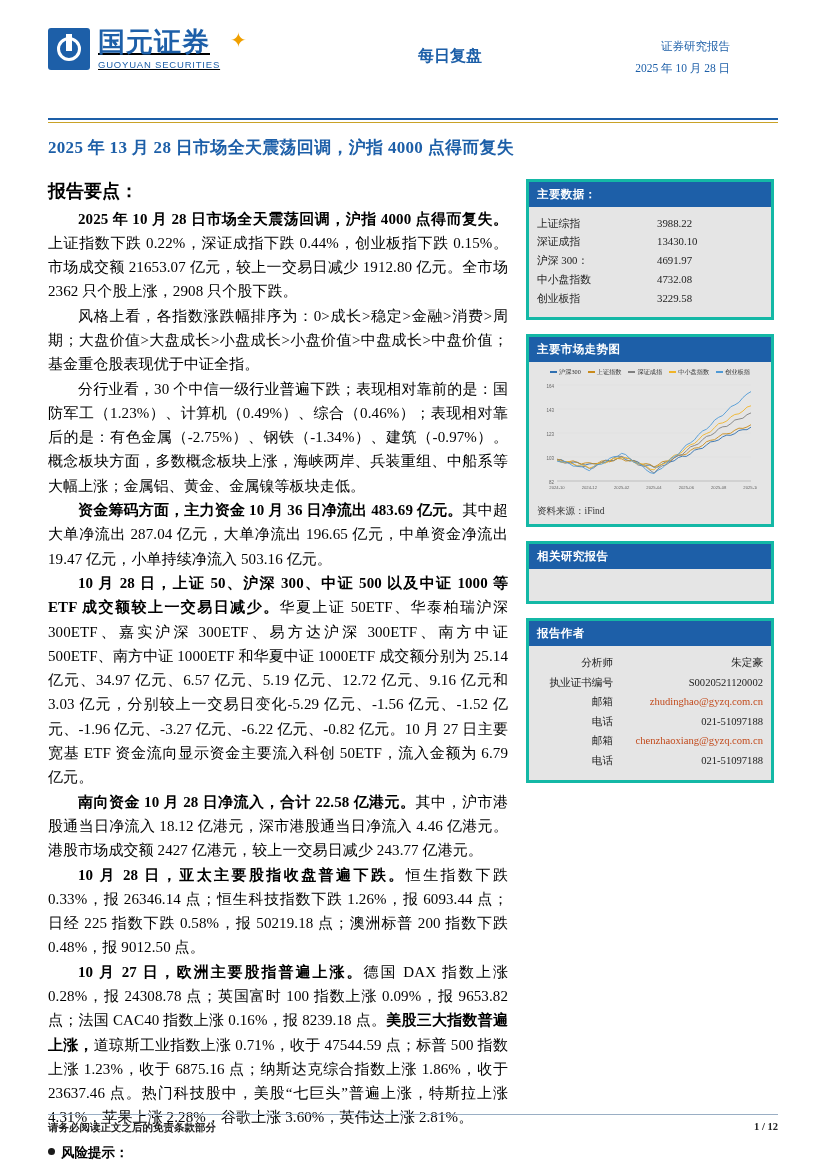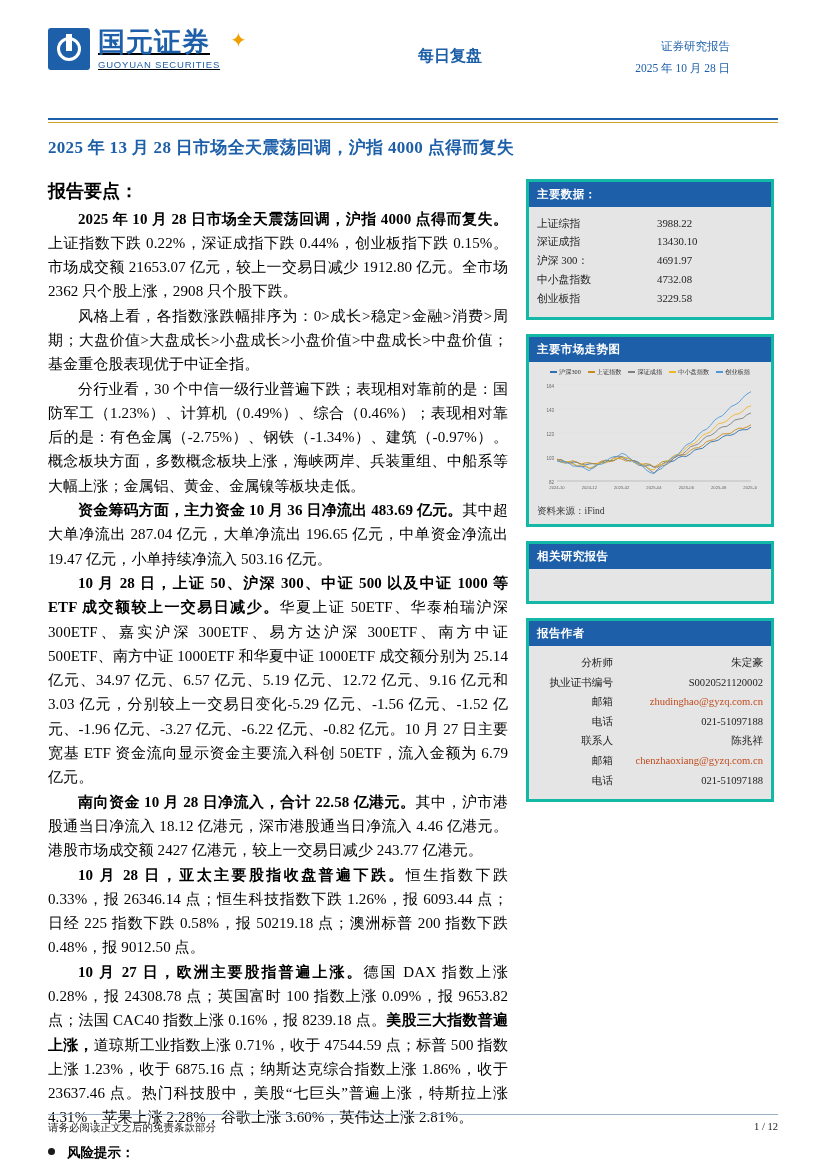--- a/index.html
+++ b/index.html
@@ -150,21 +150,21 @@
   .section-head {
     font-size: 18px;
     font-weight: bold;
     margin: 0 0 4px 0;
   }
   .bullet-head {
     font-size: 13.5px;
     font-weight: bold;
     display: flex;
     align-items: baseline;
-    gap: 12px;
+    gap: 6px;
     margin: 14px 0 6px 0;
   }
   .bullet-dot {
     display: inline-block;
     width: 7px;
     height: 7px;
     border-radius: 50%;
     background: #1a1a1a;
     flex: none;
     position: relative;
@@ -276,20 +276,21 @@
   .footer-rule {
     height: 1px;
     background: #9aaec4;
     margin-bottom: 6px;
   }
   .footer-row {
     display: flex;
     justify-content: space-between;
     font-size: 10.5px;
     color: #222;
+    font-weight: bold;
   }
 </style>
 </head>
 <body>
 
 <div class="page">
 
   <div class="header">
     <div class="logo-block">
       <div class="logo-mark"></div>
@@ -450,24 +451,20 @@
           </div>
           <div class="author-row">
             <div class="author-key">邮箱</div>
             <div class="author-val mail">zhudinghao@gyzq.com.cn</div>
           </div>
           <div class="author-row">
             <div class="author-key">电话</div>
             <div class="author-val">021-51097188</div>
           </div>
           <div class="author-row">
-            <div class="author-key">联系人</div>
-            <div class="author-val">陈兆祥</div>
-          </div>
-          <div class="author-row">
             <div class="author-key">邮箱</div>
             <div class="author-val mail">chenzhaoxiang@gyzq.com.cn</div>
           </div>
           <div class="author-row">
             <div class="author-key">电话</div>
             <div class="author-val">021-51097188</div>
           </div>
         </div>
       </div>
 

